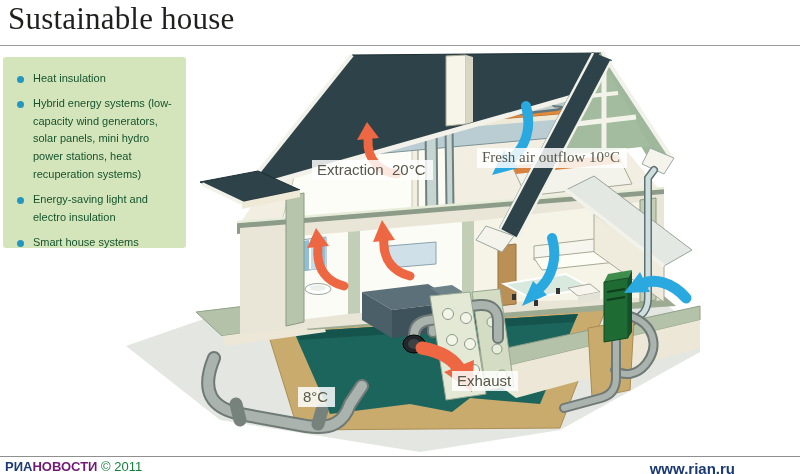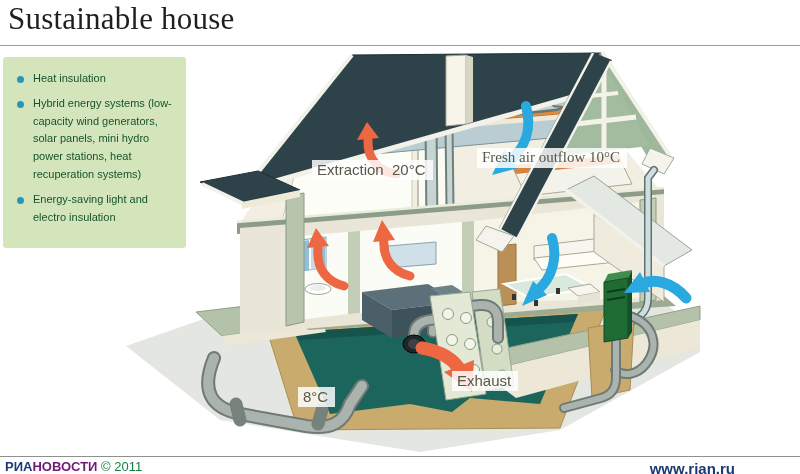--- a/index.html
+++ b/index.html
@@ -34,20 +34,24 @@
           <span>Heat insulation</span>
         </li>
       <li>
           <span class="bullet"></span>
           <span>Hybrid energy systems (low-capacity  wind generators, solar panels, mini hydro power stations, heat recuperation systems)</span>
         </li>
       <li>
           <span class="bullet"></span>
           <span>Energy-saving light and electro insulation</span>
         </li>
+      <li>
+          <span class="bullet"></span>
+          <span>Smart house systems</span>
+        </li>
     </ul>
   </div>
 
   <svg width="800" height="474" viewBox="0 0 800 474">
 
     <polygon points="126,346 298,286 660,300 700,330 700,352 560,430 420,452 220,420" fill="#e4e6e1"></polygon>
 
     <g>
       <polygon points="262,314 610,298 560,428 298,430" fill="#c9ab6e" stroke="#ab8f55" stroke-width="1"></polygon>
       <polygon points="294,332 578,314 540,404 470,398 452,412 410,404 330,414" fill="#1c655c"></polygon>

